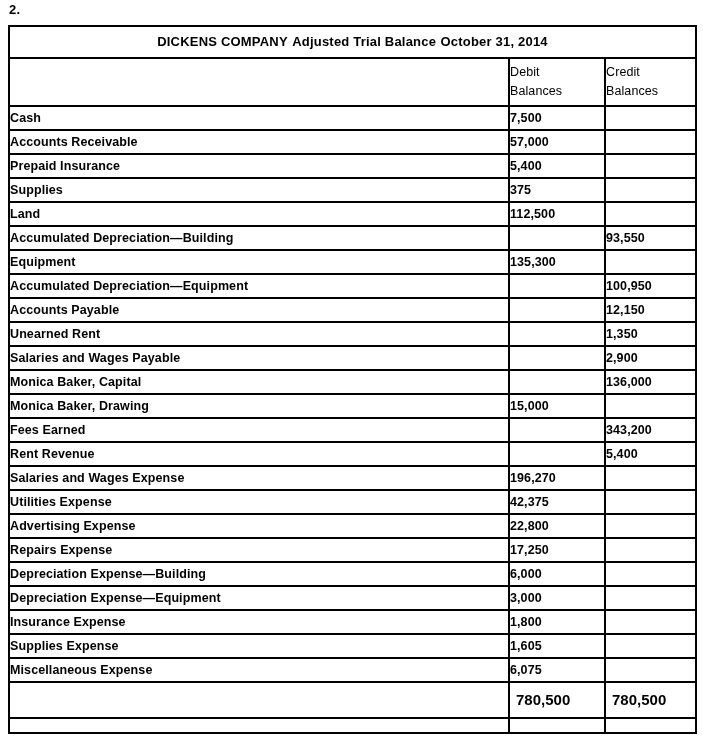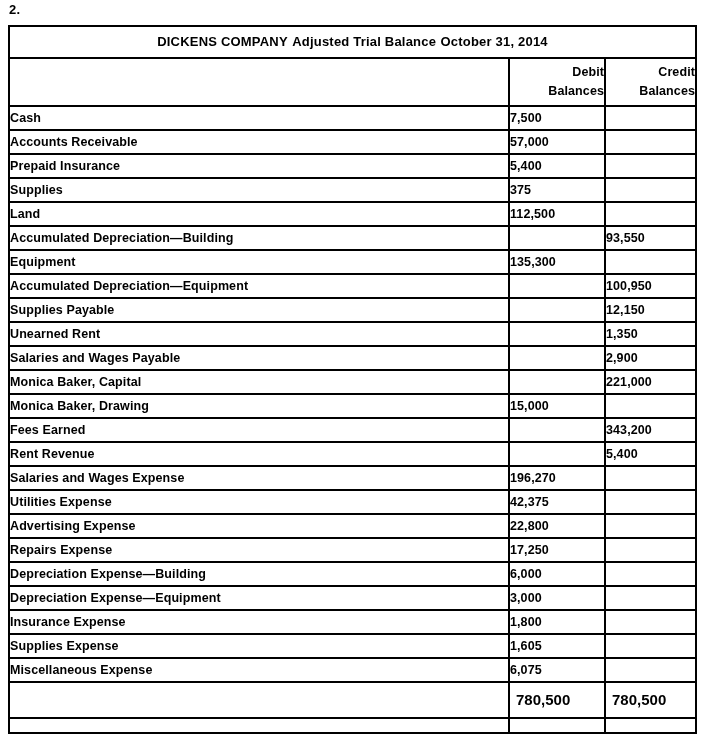--- a/index.html
+++ b/index.html
@@ -55,24 +55,24 @@
     font-size: 13px;
     font-weight: bold;
     line-height: 19px;
     letter-spacing: 0.2px;
     margin-top: 47px;
   }
 
   th.col-head {
     border-left: 2px solid #000;
     border-bottom: 2px solid #000;
-    text-align: right;
+    text-align: left;
     vertical-align: top;
     font-size: 12.5px;
-    font-weight: bold;
+    font-weight: normal;
     line-height: 19px;
     padding: 4px 0 4px 0;
     letter-spacing: 0.1px;
   }
   th.head-blank {
     border-bottom: 2px solid #000;
     border-left: none;
   }
   .head-l1, .head-l2 { display: block; }
 
@@ -183,38 +183,38 @@
           <td class="desc">Equipment</td>
           <td class="amt">135,300</td>
           <td class="amt"></td>
         </tr>
         <tr class="acct-row">
           <td class="desc">Accumulated Depreciation—Equipment</td>
           <td class="amt"></td>
           <td class="amt">100,950</td>
         </tr>
         <tr class="acct-row">
-          <td class="desc">Supplies Payable</td>
+          <td class="desc">Accounts Payable</td>
           <td class="amt"></td>
           <td class="amt">12,150</td>
         </tr>
         <tr class="acct-row">
           <td class="desc">Unearned Rent</td>
           <td class="amt"></td>
           <td class="amt">1,350</td>
         </tr>
         <tr class="acct-row">
           <td class="desc">Salaries and Wages Payable</td>
           <td class="amt"></td>
           <td class="amt">2,900</td>
         </tr>
         <tr class="acct-row">
           <td class="desc">Monica Baker, Capital</td>
           <td class="amt"></td>
-          <td class="amt">221,000</td>
+          <td class="amt">136,000</td>
         </tr>
         <tr class="acct-row">
           <td class="desc">Monica Baker, Drawing</td>
           <td class="amt">15,000</td>
           <td class="amt"></td>
         </tr>
         <tr class="acct-row">
           <td class="desc">Fees Earned</td>
           <td class="amt"></td>
           <td class="amt">343,200</td>

